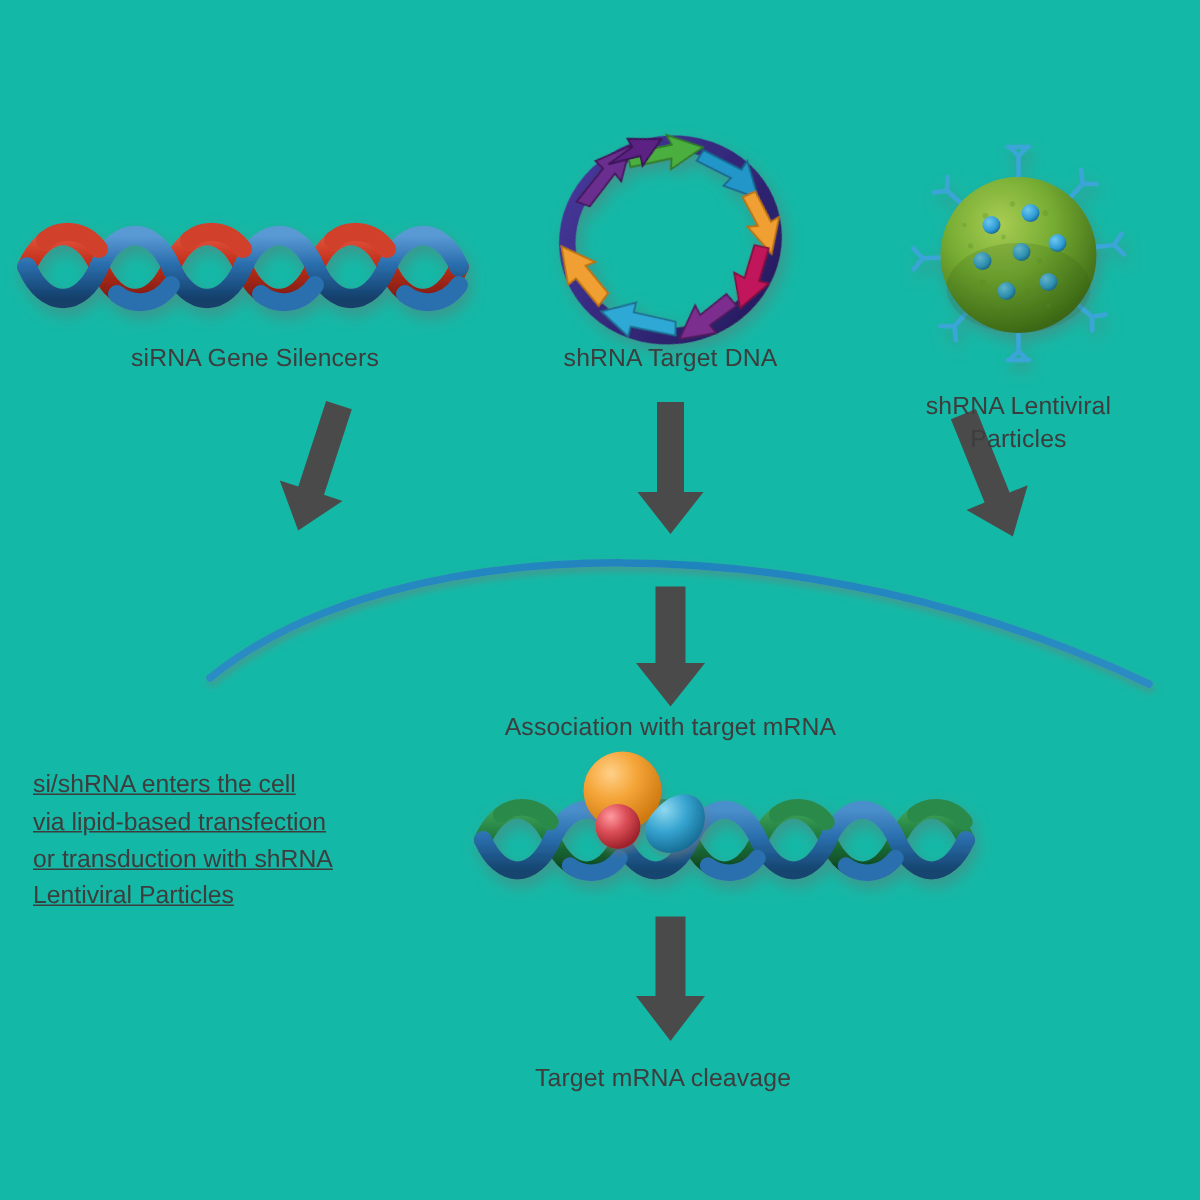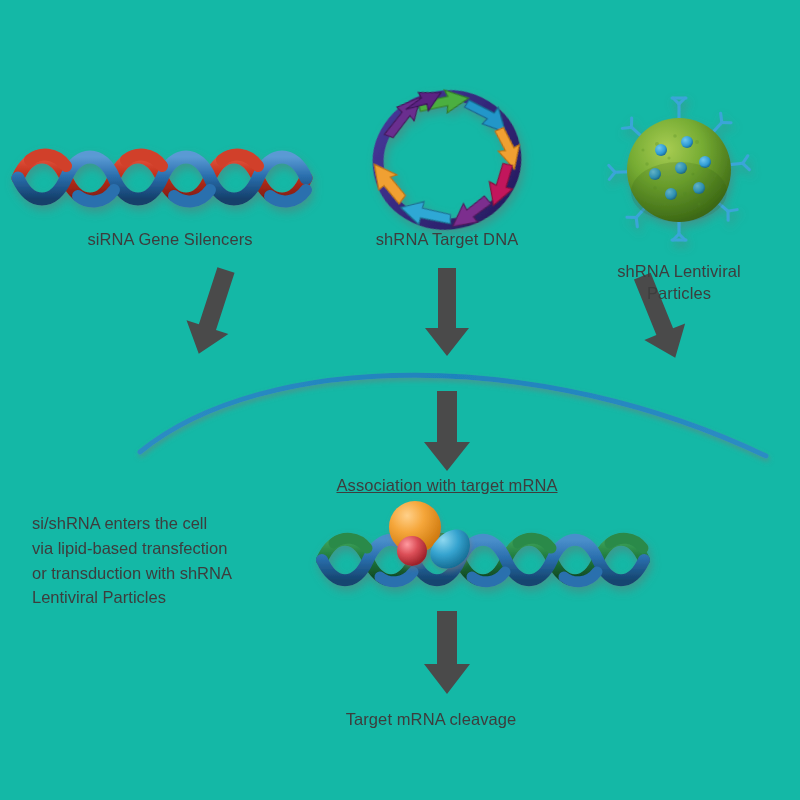--- a/index.html
+++ b/index.html
@@ -286,22 +286,22 @@
     </g>
   </svg>
 
   <div class="label" style="left:50px; top:228px; width:240px;">siRNA Gene Silencers</div>
 
   <div class="label" style="left:332px; top:228px; width:230px;">shRNA Target DNA</div>
 
   <div class="label" style="left:589px; top:228px; width:180px;margin-top:32px;">shRNA Lentiviral
 Particles</div>
 
-  <div class="para" style="left:32px; top:511px; width:270px;">si/shRNA enters the cell
+  <div class="para" style="left:22px; top:511px; width:270px;text-decoration:underline;">si/shRNA enters the cell
 via lipid-based transfection
 or transduction with shRNA
 Lentiviral Particles</div>
 
-  <div class="label" style="left:297px; top:474px; width:300px;text-decoration:underline;">Association with target mRNA</div>
-
-  <div class="label" style="left:306px; top:708px; width:250px;text-align:center;">Target mRNA cleavage</div>
+  <div class="label" style="left:297px; top:474px; width:300px;">Association with target mRNA</div>
+
+  <div class="label" style="left:317px; top:708px; width:250px;text-align:center;">Target mRNA cleavage</div>
 
 </div>
 
 </body></html>

